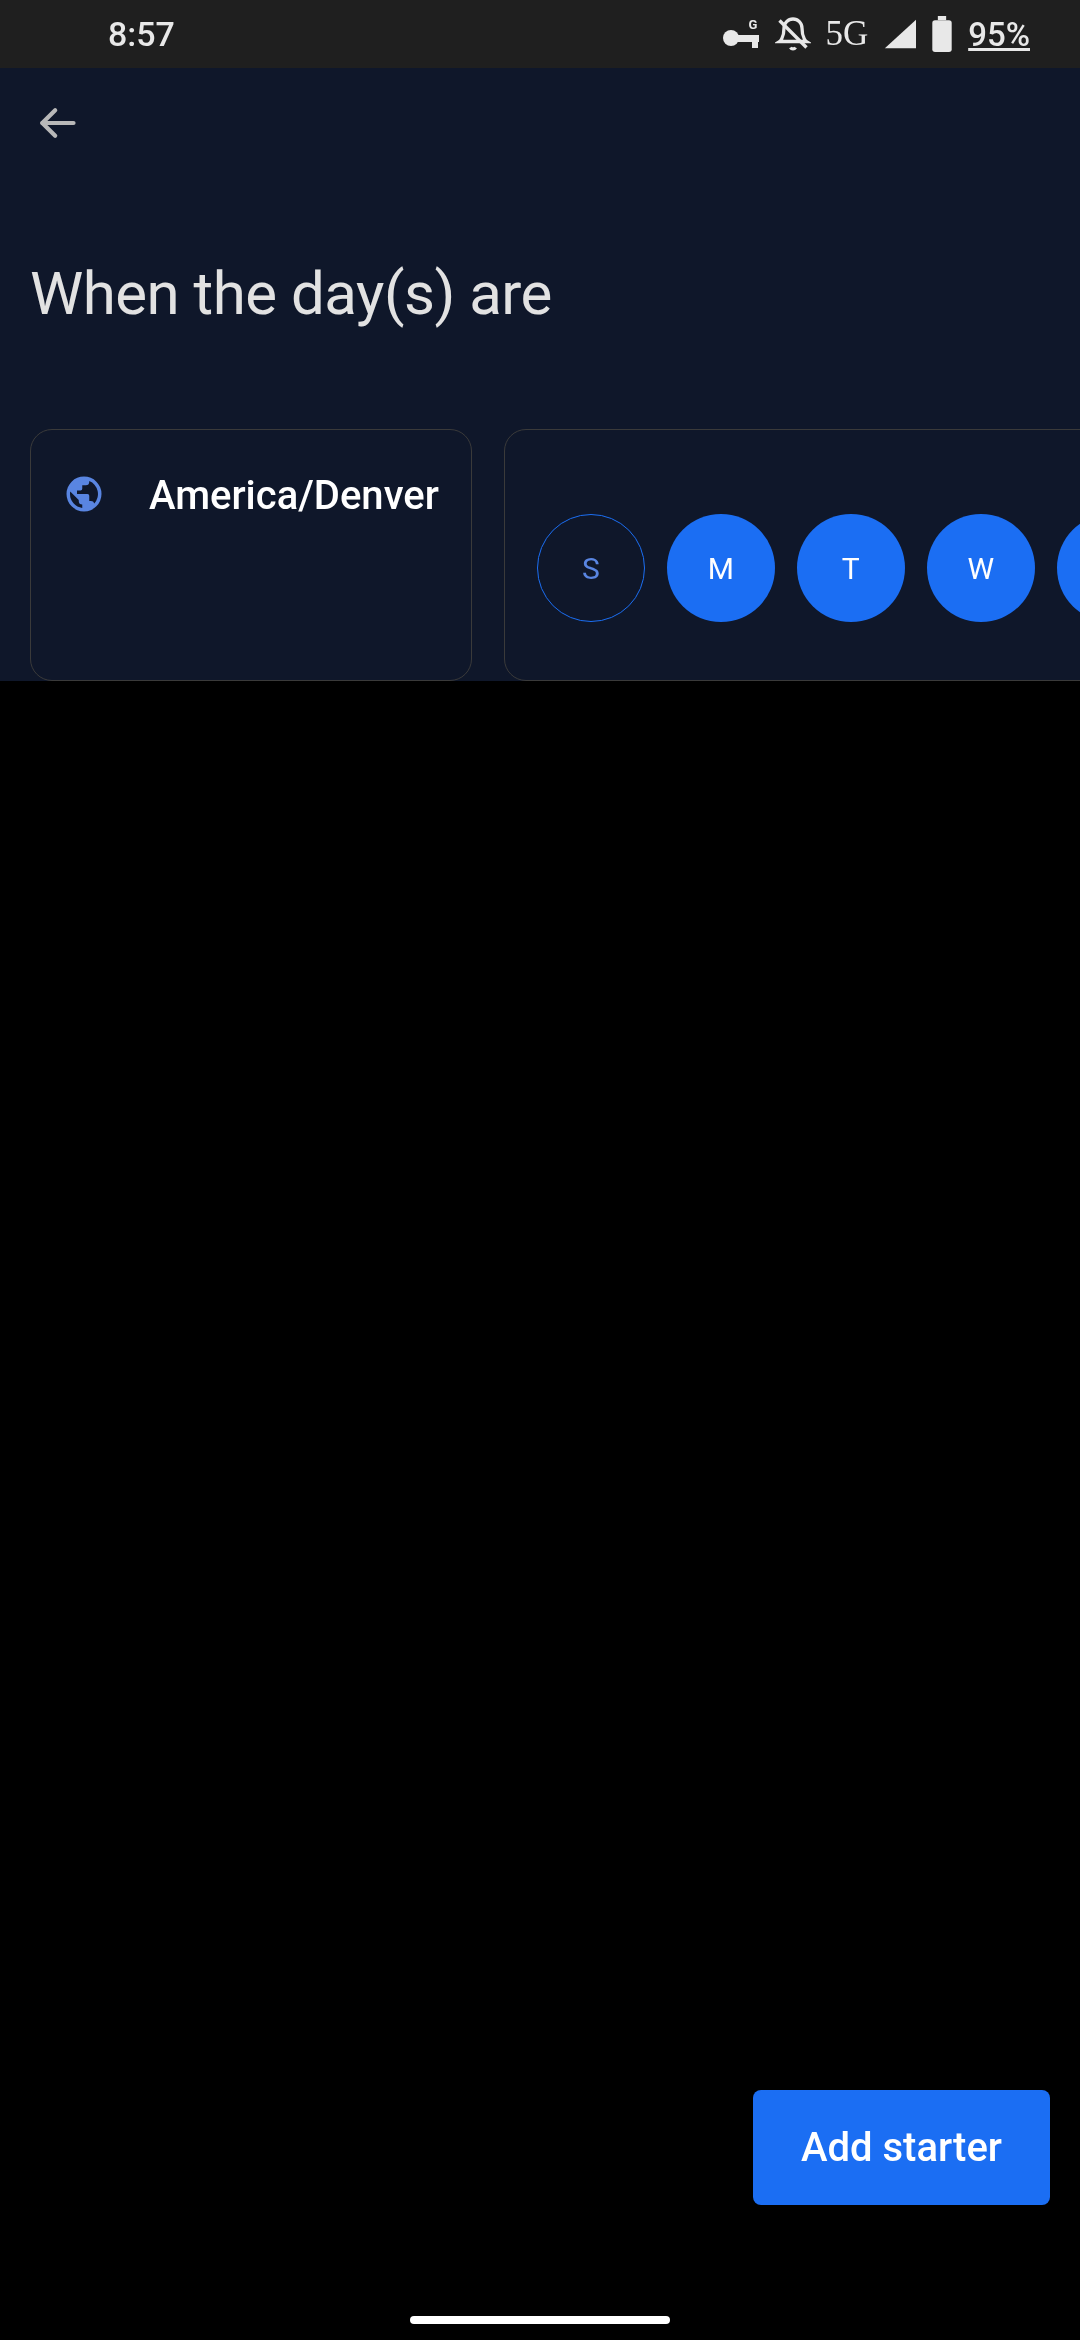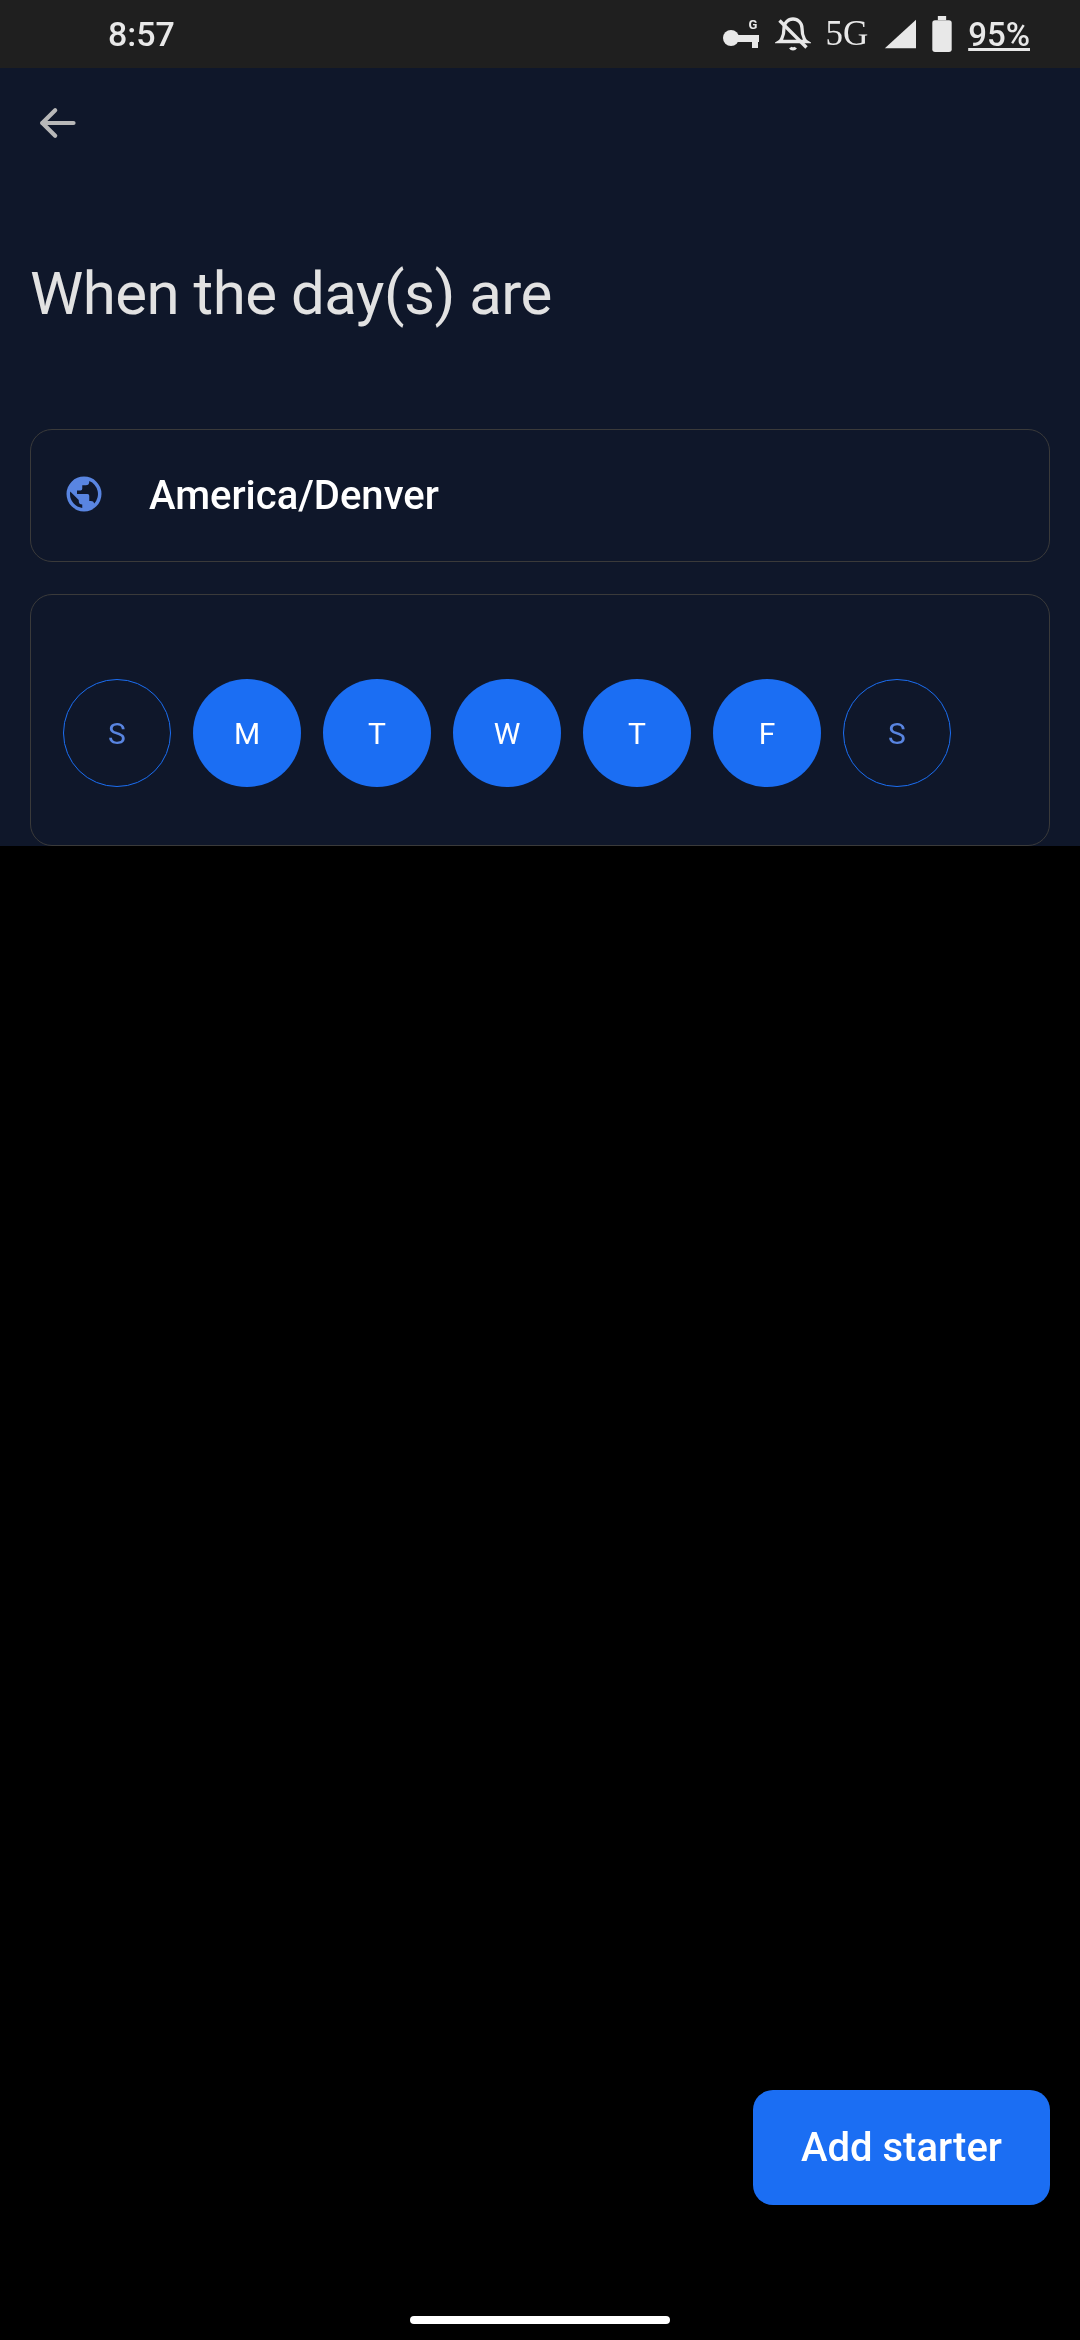--- a/index.html
+++ b/index.html
@@ -50,21 +50,21 @@
     .page-title {
       margin: 98px 0 0 30px;
       font-size: 60px;
       font-weight: 400;
       color: #e2e2e2;
       letter-spacing: -0.5px;
     }
     .cards {
       margin: 100px 30px 0 30px;
       display: flex;
-      flex-direction: column;
+      flex-direction: row;
       gap: 32px;
       text-align: center;
     }
     .card {
       border: 1.5px solid #3a3a3a;
       border-radius: 22px;
       padding: 42px 32px;
     }
     .row {
       display: flex;
@@ -177,21 +177,21 @@
     }
     .fab {
       position: absolute;
       right: 30px;
       bottom: 135px;
       background: #1b6ef3;
       color: #ffffff;
       font-size: 40px;
       font-weight: 500;
       padding: 34px 48px;
-      border-radius: 20px;
+      border-radius: 8px;
       cursor: pointer;
     }
     .nav-pill {
       position: absolute;
       bottom: 16px;
       left: 50%;
       transform: translateX(-50%);
       width: 260px;
       height: 8px;
       background: #ffffff;

